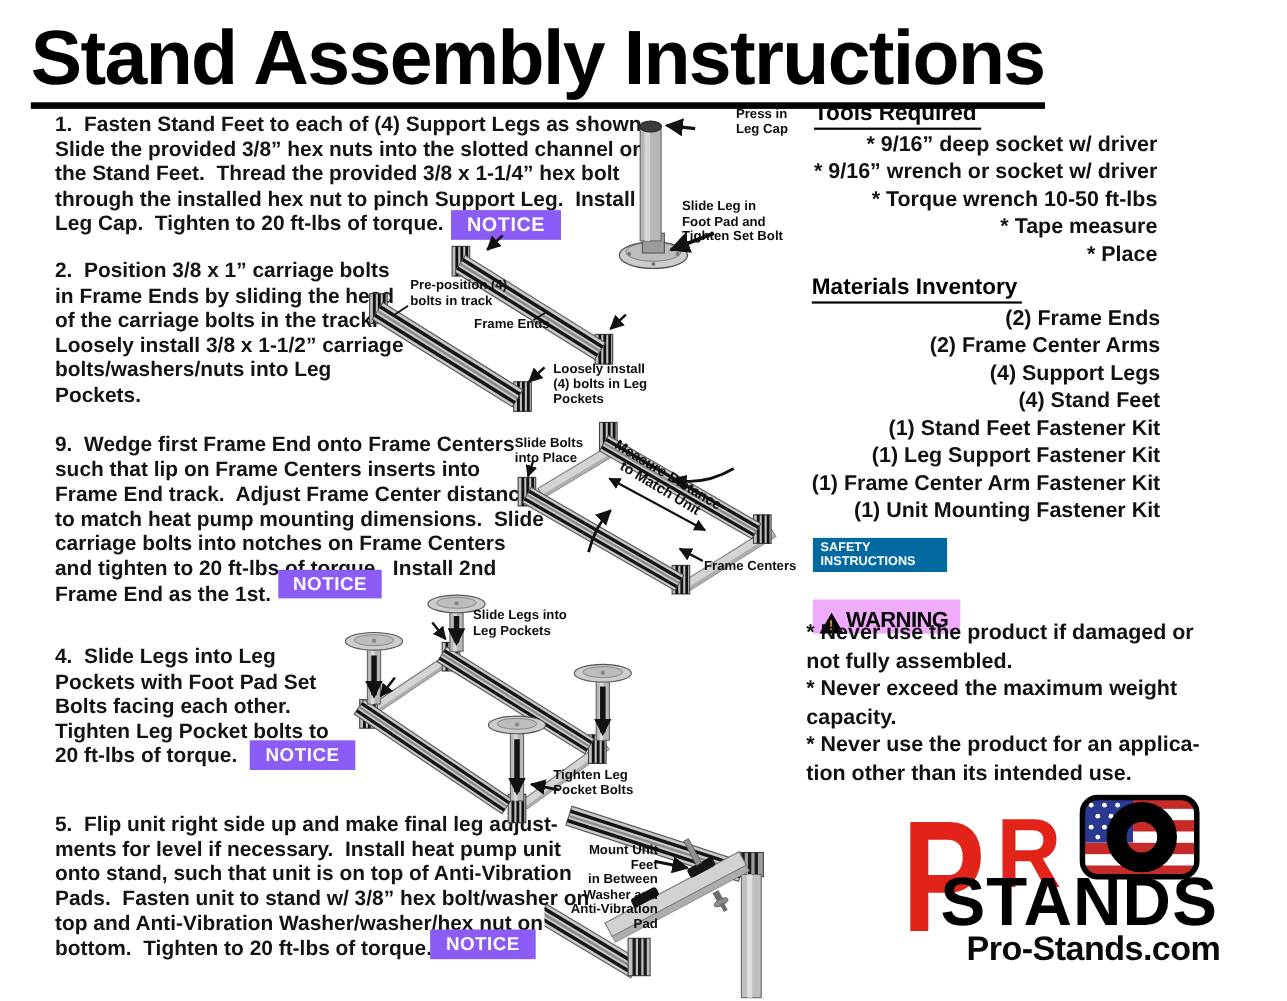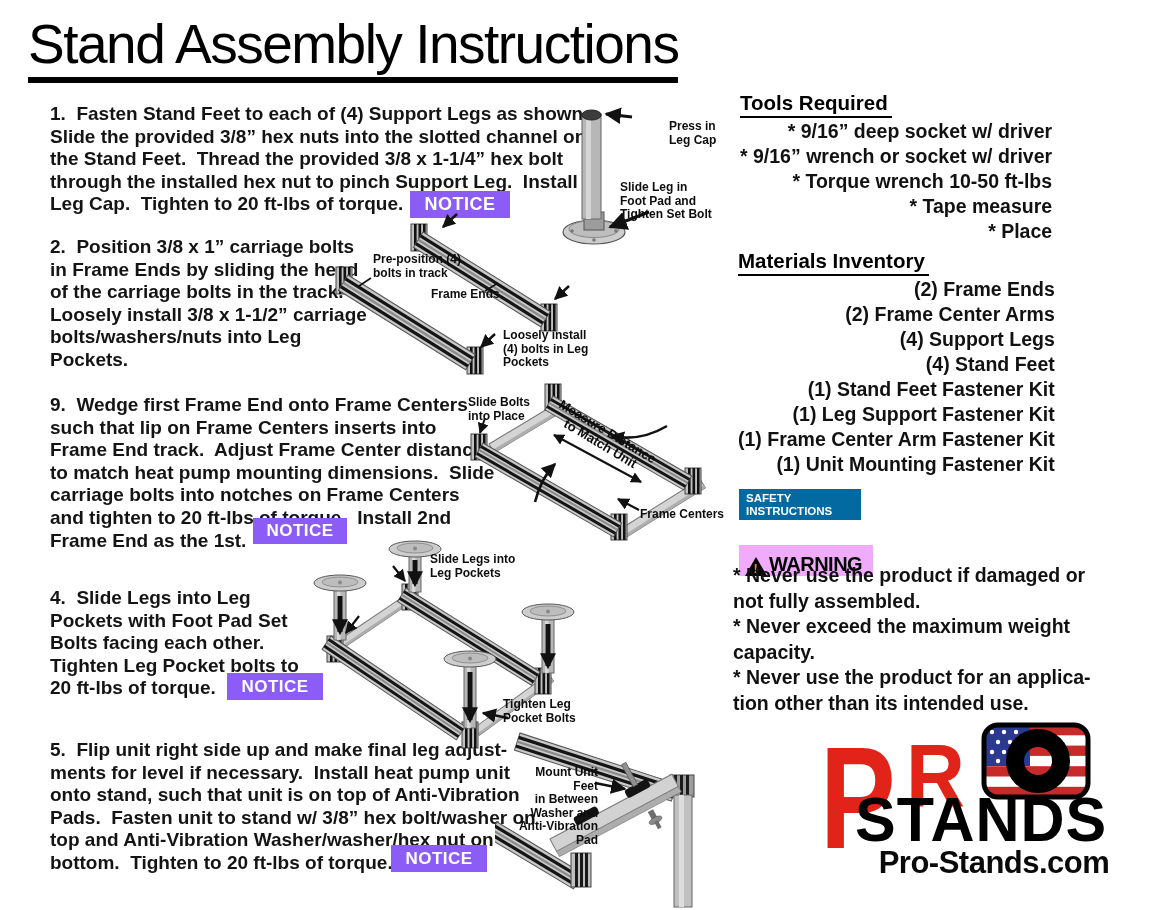--- a/index.html
+++ b/index.html
@@ -1,19 +1,19 @@
 <!DOCTYPE html>
 <html><head>
 <meta charset="utf-8">
 <style>
   * { margin:0; padding:0; box-sizing:border-box; }
   body { background:#888; font-family:"Liberation Sans", sans-serif; }
   #page { position:relative; width:1170px; height:910px; background:#ffffff; overflow:hidden; }
   .abs { position:absolute; }
-  .title { left:28px; top:14px; font-size:55px; font-weight:normal; letter-spacing:-1.5px; color:#000;
+  .title { left:28px; top:14px; font-size:70px; font-weight:bold; letter-spacing:-1.5px; color:#000;
            border-bottom:6px solid #000; padding-bottom:2px; line-height:1.1; }
   .step { font-weight:bold; font-size:19px; line-height:22.6px; color:#141414; white-space:pre-wrap;margin-left:20px; }
   .notice { background:#8b5cf6; color:#fff; font-weight:bold; font-size:18px;
             display:flex; align-items:center; justify-content:center; letter-spacing:.5px;
             width:100px; height:27px;margin-left:16px; }
   .rc-head { font-size:20.5px; font-weight:bold; color:#000; border-bottom:2.5px solid #000;
              padding:0 4px 1px 0; display:inline-block; }
   .rc-list div { font-size:19.5px; font-weight:bold; color:#111; line-height:25px; white-space:pre-wrap;text-align:right; }
   .bullets div { font-size:19.5px; font-weight:bold; color:#111; line-height:25.5px; white-space:pre-wrap; }
   .safety-badge { left:739px; top:489px; width:122px; height:31px; background:#0369a1; color:#fff;
@@ -101,21 +101,21 @@
     <circle cx="22" cy="139" r="1.8" fill="#777"></circle>
       <circle cx="66" cy="139" r="1.8" fill="#777"></circle>
     <circle cx="44" cy="148" r="1.8" fill="#777"></circle>
     <rect x="34" y="120" width="20" height="18" fill="#9c9c9c" stroke="#555"></rect>
     <rect x="32" y="22" width="19" height="105" fill="#b7b7b7" stroke="#666"></rect>
     <rect x="36" y="22" width="5" height="105" fill="#d6d6d6"></rect>
     <ellipse cx="41.5" cy="23" rx="9.7" ry="5" fill="#3c3c3c" stroke="#222"></ellipse>
     <line x1="82" y1="25" x2="56" y2="22" stroke="#111" stroke-width="3" marker-end="url(#ah)"></line>
     <line x1="99" y1="120" x2="60" y2="135" stroke="#111" stroke-width="3.4" marker-end="url(#ah)"></line>
   </svg>
-  <div class="dlabel" style="left:633px; top:120px;padding-left:36px;">Press in
+  <div class="dlabel" style="left:633px; top:97px;padding-left:36px;">Press in
 Leg Cap</div>
   <div class="dlabel" style="left:620px; top:181px;">Slide Leg in
 Foot Pad and
 Tighten Set Bolt</div>
 
   <svg class="abs" style="left:335px; top:212px;" width="285" height="185" viewBox="0 0 285 185">
 
     <g>
       <g transform="translate(76,12)">
           <rect width="16" height="27" fill="#c0c0c0" stroke="#444"></rect>

